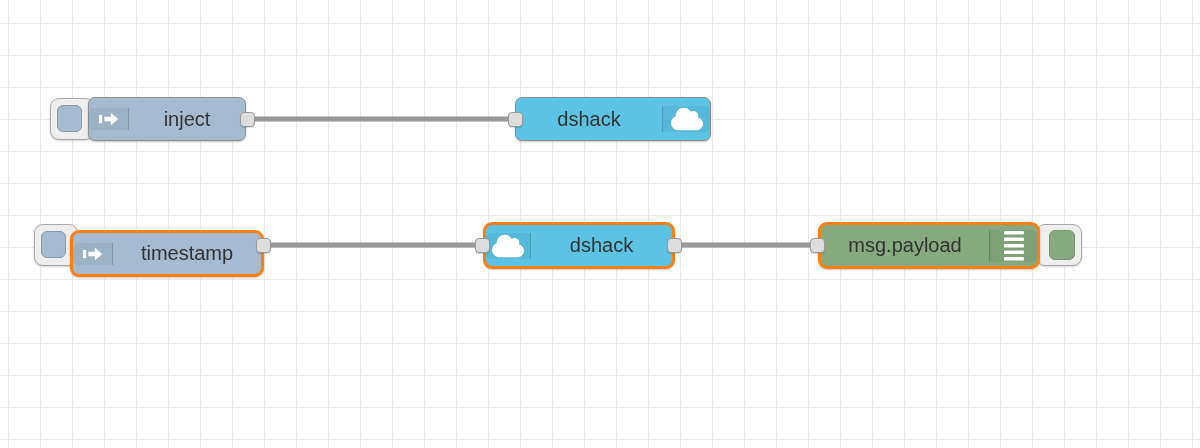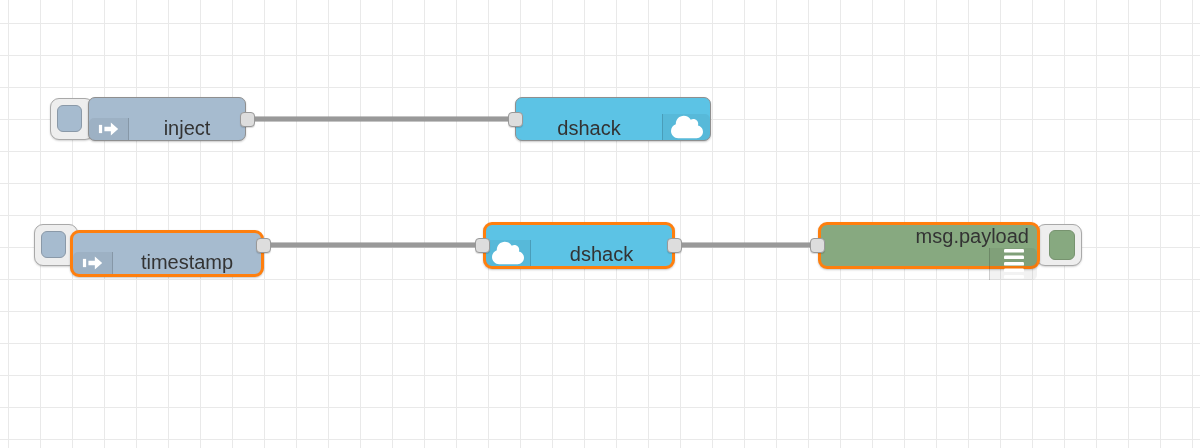--- a/index.html
+++ b/index.html
@@ -27,36 +27,36 @@
              border-radius:9px; z-index:2; box-shadow:0 1px 2px rgba(0,0,0,0.18); }
   .capsule .btn { position:absolute; border-radius:6px; cursor:pointer; }
   .cap-n1 { left:50px; top:98px;  width:44px; height:42px; }
   .cap-n1 .btn { left:6px; top:6px; width:25px; height:27px; background:#a6bbcf; border:1.5px solid #8a99a8; }
   .cap-n3 { left:34px; top:224px; width:44px; height:42px; }
   .cap-n3 .btn { left:6px; top:6px; width:25px; height:27px; background:#a6bbcf; border:1.5px solid #8a99a8; }
   .cap-n5 { left:1036px; top:224px; width:46px; height:42px; }
   .cap-n5 .btn { left:12px; top:5px; width:26px; height:30px; background:#87a980; border:1.5px solid #77936f; }
 
   
-  .node { position:absolute; display:flex; align-items:flex-end; z-index:3;
+  .node { position:absolute; display:flex; align-items:center; z-index:3;
           border-radius:7px; border:1.5px solid #8f8f8f;
           box-shadow:0 1px 2px rgba(0,0,0,0.22); cursor:pointer; }
   .node.selected { border:3px solid #ff7f0e; border-radius:9px; }
   .node .label { flex:1; display:flex; align-items:center; justify-content:center;
                  font-size:20px; color:#333333; white-space:nowrap; padding:0 8px; }
   .icon-area { display:flex; align-items:center; justify-content:center;
                background:rgba(0,0,0,0.05); }
   .icon-area.left  { border-right:1px solid rgba(0,0,0,0.15); border-radius:5px 0 0 5px; }
   .icon-area.right { border-left:1px solid rgba(0,0,0,0.15);  border-radius:0 5px 5px 0; }
 
   .n1 { left:88px;  top:97px;  width:158px; height:44px; background:#a6bbcf; }
   .n2 { left:515px; top:97px;  width:196px; height:44px; background:#5cc3e5; }
   .n3 { left:70px;  top:230px; width:194px; height:47px; background:#a6bbcf; }
   .n4 { left:483px; top:222px; width:192px; height:47px; background:#5cc3e5; }
-  .n5 { left:818px; top:222px; width:222px; height:47px; background:#87a980;flex-direction:column; }
+  .n5 { left:818px; top:222px; width:222px; height:47px; background:#87a980; }
 
   .n1 .icon-area, .n3 .icon-area { width:40px; }
   .n2 .icon-area { width:48px; }
   .n4 .icon-area { width:45px; }
   .n5 .icon-area { width:48px; }
 
   
   .port { position:absolute; width:15px; height:15px; background:#dddddd;
           border:1.5px solid #999999; border-radius:4px; z-index:4; cursor:crosshair;
           box-shadow:0 1px 1px rgba(0,0,0,0.15); }

